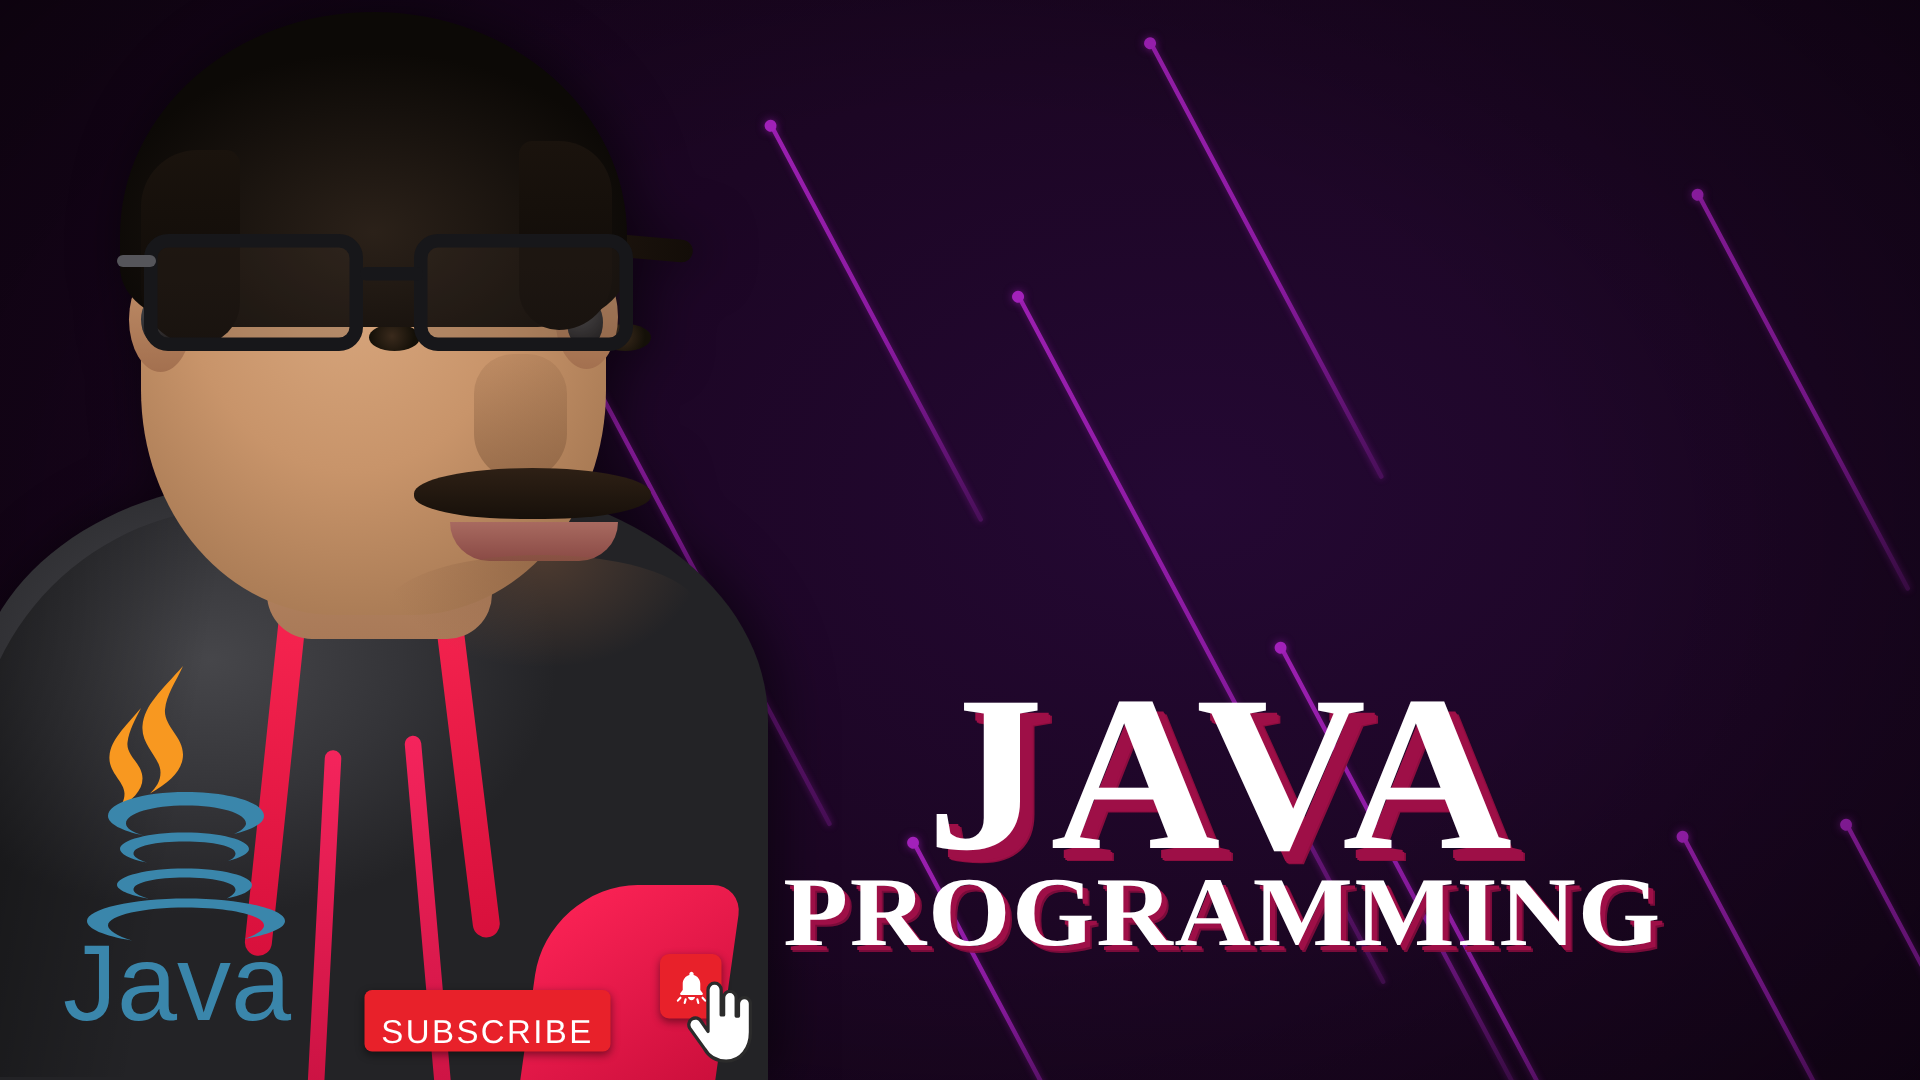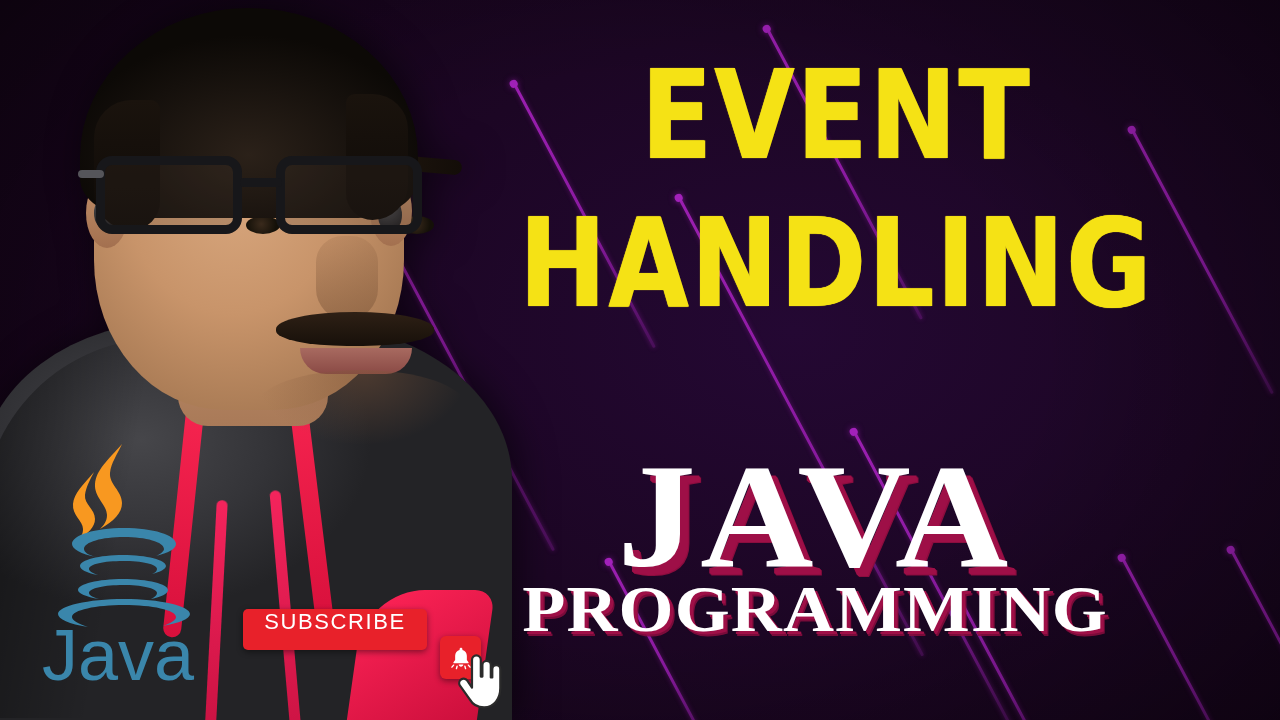--- a/index.html
+++ b/index.html
@@ -197,25 +197,25 @@
     color:#ffffff;
     letter-spacing:1px;
     line-height:1;
     margin-top:-6px;
     transform:scaleX(1.14) scaleY(1.06);
     text-shadow:3px 3px 0 #9e0f47, 4px 4px 0 rgba(139,13,62,.85);
   }
 
   
   .subscribe-btn{
-    position:absolute; left:243px; top:609px;
-    width:184px; height:41px;
+    position:absolute; left:243px; top:660px;
+    width:164px; height:41px;
     background:#e8212a;
     border-radius:5px;
-    display:flex; align-items:flex-start; justify-content:center;
+    display:flex; align-items:flex-end; justify-content:center;
     box-shadow:0 2px 6px rgba(0,0,0,.45);
   }
   .subscribe-btn span{
     color:#fff; font-size:22px; font-weight:400;
     letter-spacing:1.6px;
     font-family:"Liberation Sans", sans-serif;
   }
   .bell-btn{
     position:absolute; left:440px; top:636px;
     width:41px; height:43px;
@@ -323,24 +323,20 @@
         <path d="M44 134c0-6 19-11 43-11s43 5 43 11c0 3-6 6-14 8 3-1 5-3 5-5 0-5-15-8-34-8s-34 3-34 8c0 2 3 4 9 6-12-2-18-6-18-9z"></path>
         <path d="M42 158c0-6 20-11 45-11s45 5 45 11c0 4-7 7-17 9 4-2 6-4 6-6 0-5-16-8-34-8s-34 3-34 8c0 2 3 4 10 6-13-2-21-6-21-9z"></path>
         <path d="M22 182c0-8 30-15 66-15s66 7 66 15c0 5-11 9-27 12 8-3 13-6 13-9 0-7-24-12-52-12s-52 5-52 12c0 3 6 7 16 10-19-3-30-8-30-13z"></path>
       </g>
       <g fill="#3a86ab" font-family="Liberation Sans, sans-serif" font-size="72" font-weight="400">
         <text x="6" y="248">Java</text>
       </g>
     </svg>
   </div>
 
-  <div class="title-block">
-    <div class="title-line l1">EVENT</div>
-    <div class="title-line l2">HANDLING</div>
-  </div>
 
   <div class="brand-block">
     <div class="brand-java">JAVA</div>
     <div class="brand-sub">PROGRAMMING</div>
   </div>
 
   <div class="subscribe-btn">
     <span>SUBSCRIBE</span>
   </div>
 

